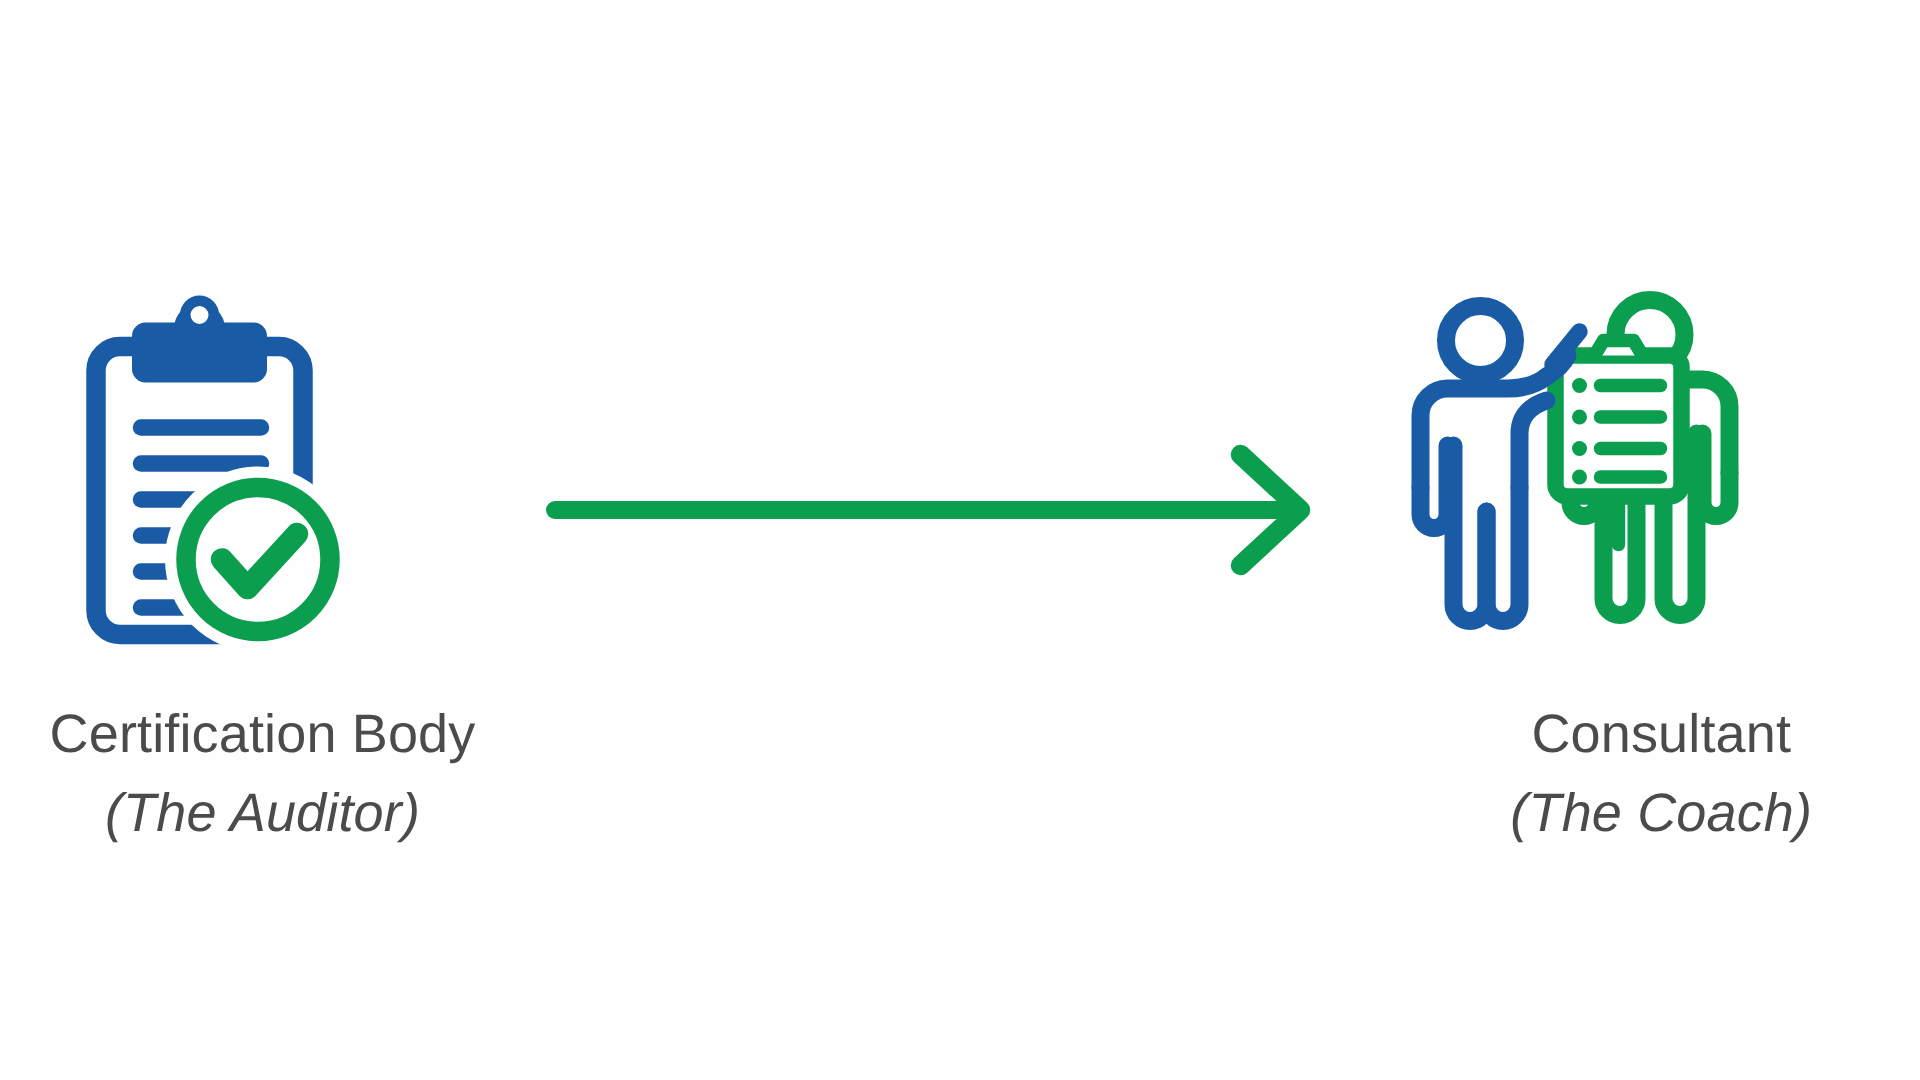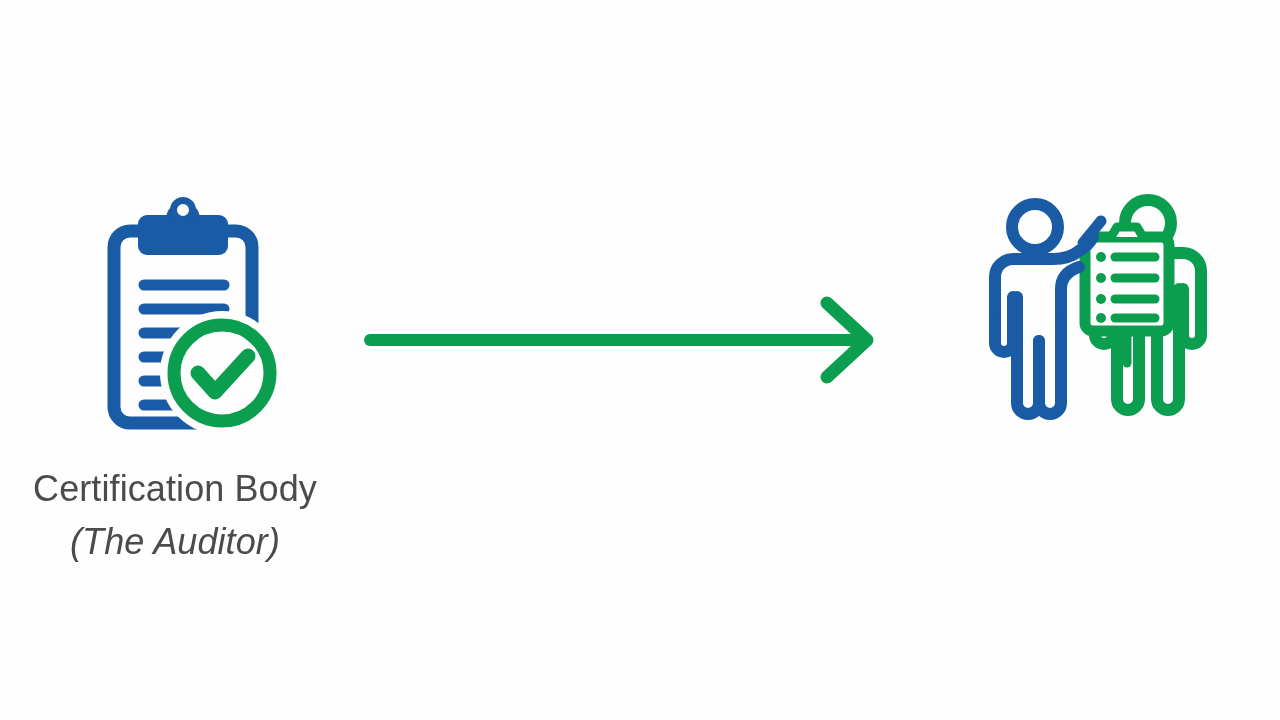--- a/index.html
+++ b/index.html
@@ -20,21 +20,20 @@
     width: 1280px;
     height: 720px;
     background: #fefefe;
   }
 
   
   .node {
     position: absolute;
     display: flex;
     flex-direction: column;
-    align-items: center;
   }
   #node-left {
     left: 0px;
     top: 185px;
     width: 350px;
   }
   #node-right {
     left: 935px;
     top: 185px;
     width: 345px;
@@ -163,15 +162,19 @@
           <path d="M78 140 V104 q0 -16 18 -22" fill="none" stroke="#1a5ba6" stroke-width="12" stroke-linecap="round" stroke-linejoin="round"></path>
 
           <path d="M100 58 L118 36" fill="none" stroke="#1a5ba6" stroke-width="11" stroke-linecap="round"></path>
 
           <path d="M34 112 V218 a11 11 0 0 0 22 0 V156" fill="none" stroke="#1a5ba6" stroke-width="12" stroke-linecap="round" stroke-linejoin="round"></path>
           <path d="M78 140 V218 a11 11 0 0 1 -22 0 V156" fill="none" stroke="#1a5ba6" stroke-width="12" stroke-linecap="round" stroke-linejoin="round"></path>
         </g>
       </svg>
     </div>
 
+    <div class="caption">
+      <span>Consultant</span>
+      <span class="line2">(The Coach)</span>
+    </div>
   </div>
 
 </div>
 
 </body></html>

